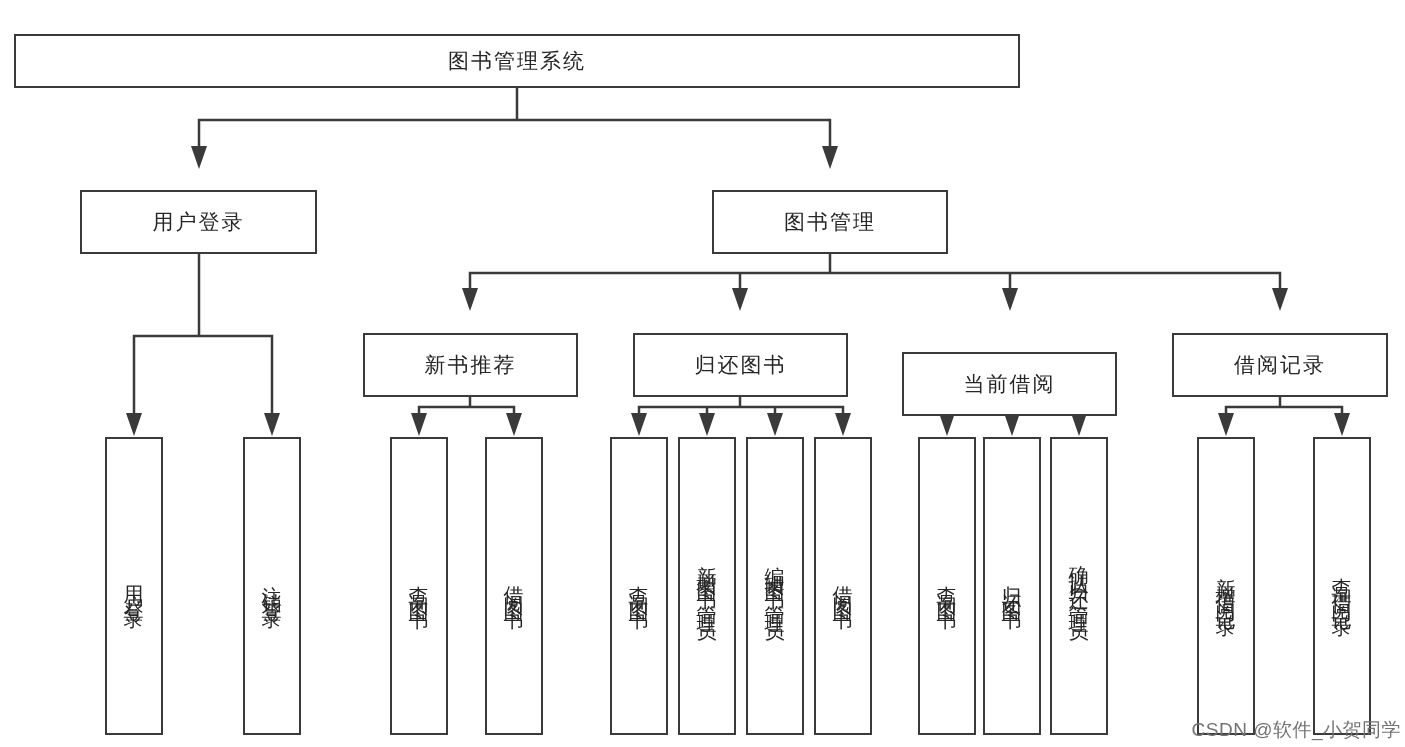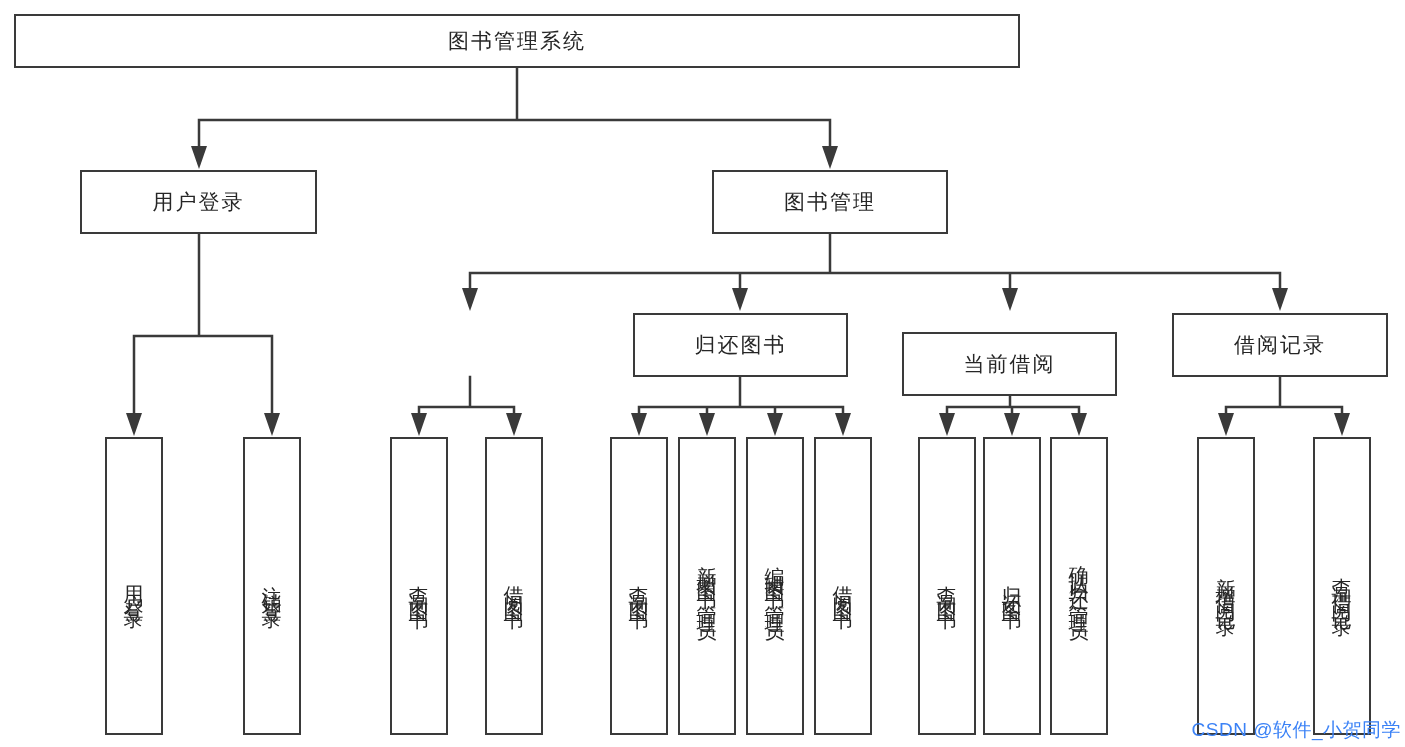--- a/index.html
+++ b/index.html
@@ -15,34 +15,34 @@
     position:absolute;
     background:#ffffff;
     border:2.5px solid #3a3a3a;
     box-sizing:border-box;
     display:flex;
     align-items:center;
     justify-content:center;
     color:#262626;
     z-index:2;
   }
-  .h { font-size:21px; letter-spacing:2px; white-space:nowrap; }
+  .h { font-size:21px; letter-spacing:2px; white-space:nowrap;margin-top:20px; }
   .v {
     writing-mode:vertical-rl;
     text-orientation:mixed;
     font-size:20px;
     letter-spacing:8px;
     line-height:1.1;
   }
   #watermark {
     position:absolute;
     right:4px; bottom:4px;
     font-size:19px;
     letter-spacing:0.5px;
-    color:#3b82f6;
+    color:#737373;
     z-index:3;
     white-space:nowrap;
   }
 </style>
 </head>
 <body>
 
 <div id="canvas">
 
   <svg id="connectors" width="1405" height="747" aria-hidden="true">
@@ -86,20 +86,21 @@
       <polygon points="1218,413 1234,413 1226,436"></polygon>
       <polygon points="1334,413 1350,413 1342,436"></polygon>
     </g>
   </svg>
 
   <div class="box h" style="left:14px; top:14px; width:1006px; height:54px;">图书管理系统</div>
 
   <div class="box h" style="left:80px; top:170px; width:237px; height:64px;">用户登录</div>
   <div class="box h" style="left:712px; top:170px; width:236px; height:64px;">图书管理</div>
 
+  <div class="box h" style="left:363px; top:313px; width:215px; height:64px;">新书推荐</div>
   <div class="box h" style="left:633px; top:313px; width:215px; height:64px;">归还图书</div>
   <div class="box h" style="left:902px; top:332px; width:215px; height:64px;">当前借阅</div>
   <div class="box h" style="left:1172px; top:313px; width:216px; height:64px;">借阅记录</div>
 
   <div class="box v" style="left:105px; top:437px; width:58px; height:298px;">用户登录</div>
   <div class="box v" style="left:243px; top:437px; width:58px; height:298px;">注销登录</div>
 
   <div class="box v" style="left:390px; top:437px; width:58px; height:298px;">查询图书</div>
   <div class="box v" style="left:485px; top:437px; width:58px; height:298px;">借阅图书</div>
 

